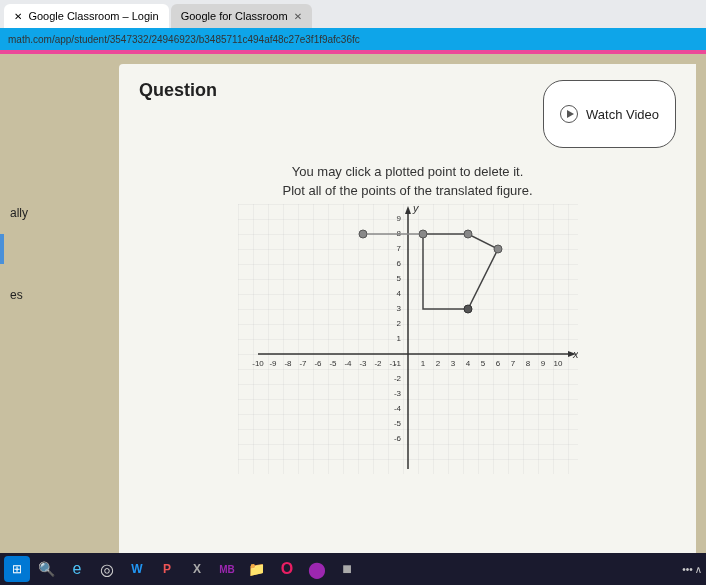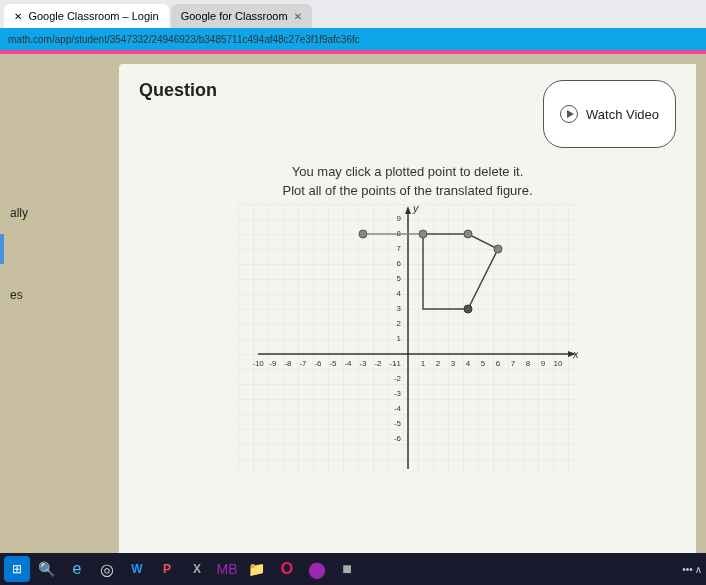--- a/index.html
+++ b/index.html
@@ -329,21 +329,21 @@
 </div>
 
 <div class="taskbar">
   <div class="taskbar-icon win">⊞</div>
   <div class="taskbar-icon" style="color:#aaa;">🔍</div>
   <div class="taskbar-icon" style="color:#4fc3f7; font-size:16px;">e</div>
   <div class="taskbar-icon" style="color:#ccc; font-size:16px;">◎</div>
   <div class="taskbar-icon" style="color:#2196F3; font-size:12px; font-weight:bold;">W</div>
   <div class="taskbar-icon" style="color:#e55; font-size:12px; font-weight:bold;">P</div>
   <div class="taskbar-icon" style="color:#aaa; font-size:12px; font-weight:bold;">X</div>
-  <div class="taskbar-icon" style="color:#9C27B0; font-size:14px; font-weight:normal;">MB</div>
+  <div class="taskbar-icon" style="color:#9C27B0; font-size:10px; font-weight:bold;">MB</div>
   <div class="taskbar-icon" style="color:#ffb300; font-size:14px;">📁</div>
   <div class="taskbar-icon" style="color:#E91E63; font-size:16px; font-weight:bold;">O</div>
   <div class="taskbar-icon" style="color:#9C27B0; font-size:16px;">⬤</div>
   <div class="taskbar-icon" style="color:#aaa; font-size:16px;">■</div>
   <div class="taskbar-spacer"></div>
   <div class="taskbar-right">
     <span style="color:#ccc;">•••</span>
     <span style="color:#ccc;">∧</span>
   </div>
 </div>

